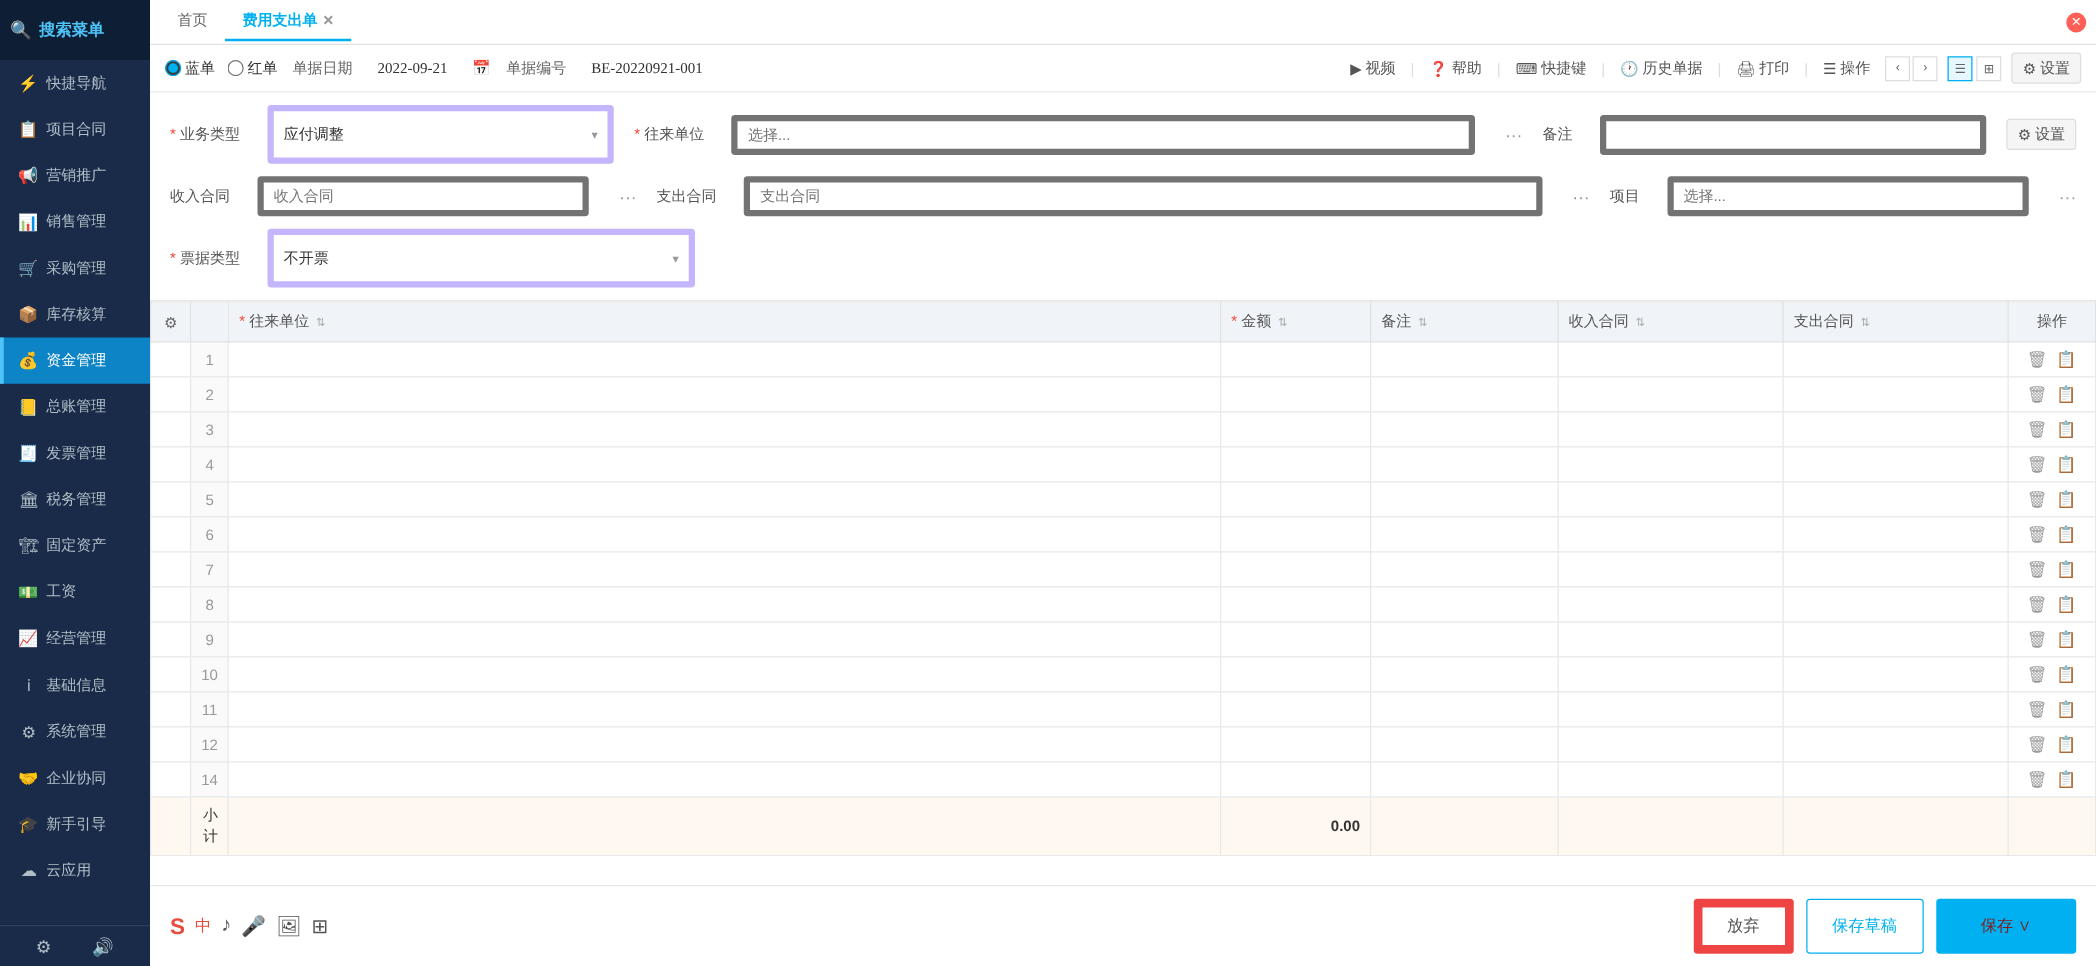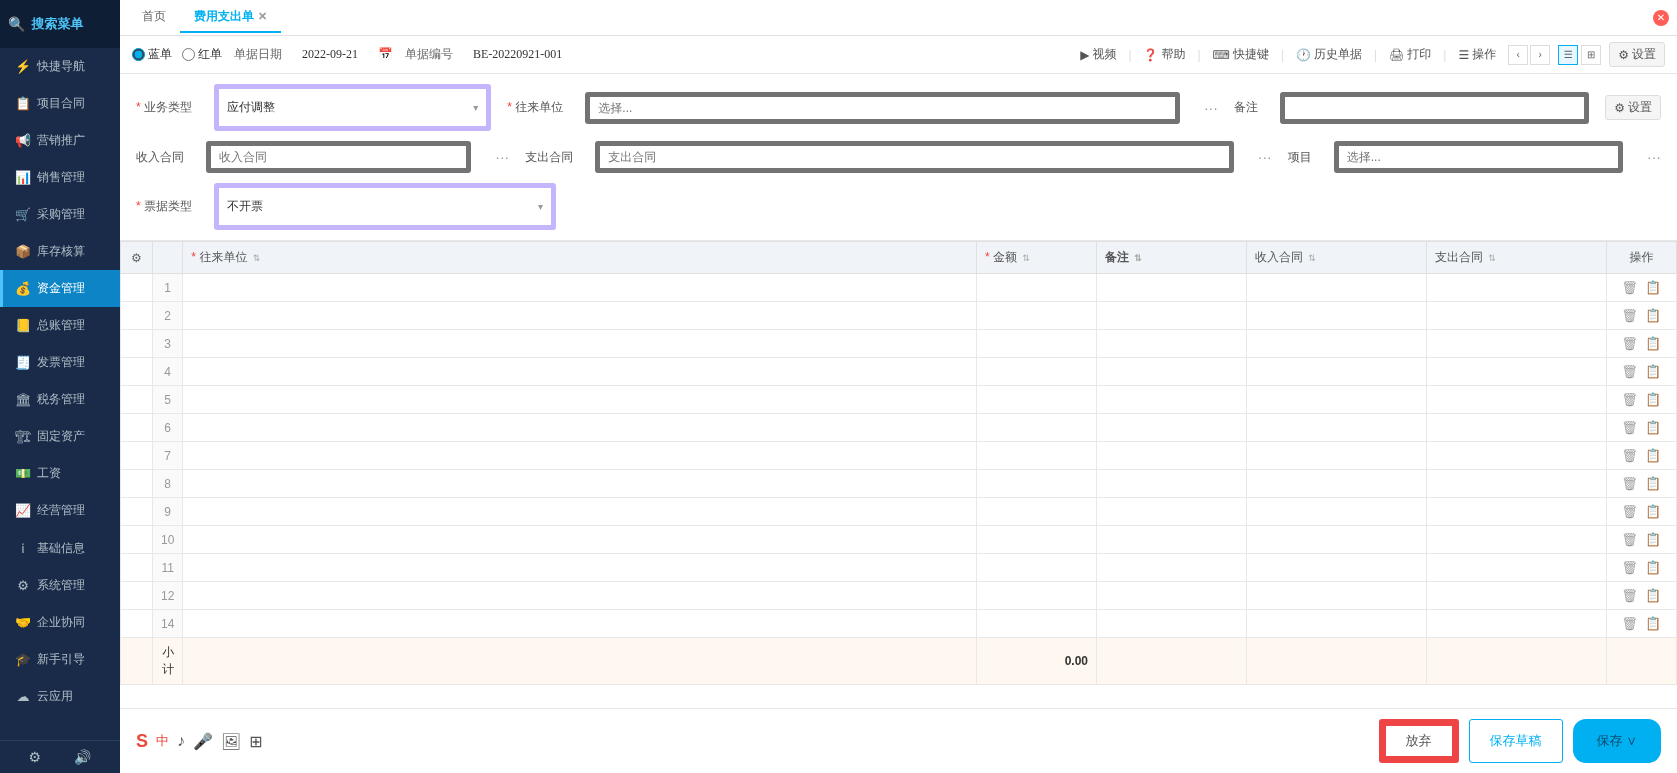--- a/index.html
+++ b/index.html
@@ -62,21 +62,21 @@
     .col-ops { width: 70px; text-align: center; }
     .op-icon { cursor: pointer; color: #999; font-size: 13px; margin: 0 2px; }
 
     
     .footer-bar { background: #fff; padding: 10px 16px; display: flex; align-items: center; justify-content: space-between; border-top: 1px solid #e8e8e8; }
     .footer-icons { display: flex; gap: 8px; align-items: center; }
     .footer-icon { font-size: 16px; cursor: pointer; color: #555; }
     .footer-actions { display: flex; gap: 10px; }
     .btn-abandon { border: 7px solid #ef4444; background: #fff; padding: 6px 20px; border-radius: 3px; cursor: pointer; font-size: 13px; color: #555; }
     .btn-save-draft { border: 1px solid #00b0f0; background: #fff; padding: 6px 20px; border-radius: 3px; cursor: pointer; font-size: 13px; color: #00b0f0; }
-    .btn-save { background: #00b0f0; color: #0c4a6e; border: none; padding: 6px 24px; border-radius: 13px; cursor: pointer; font-size: 13px; display: flex; align-items: center; gap: 4px; }
+    .btn-save { background: #00b0f0; color: #7f1d1d; border: none; padding: 6px 36px; border-radius: 3px; cursor: pointer; font-size: 13px; display: flex; align-items: center; gap: 4px; }
 
     .content-wrapper { display: flex; flex-direction: column; flex: 1; overflow: hidden; position: relative; }
     
     .combined-toolbar { background: #fff; border-bottom: 1px solid #e8e8e8; }
     .toolbar-row1 { padding: 6px 12px; display: flex; align-items: center; justify-content: space-between; }
     .toolbar-row1-left { display: flex; align-items: center; gap: 12px; }
     .toolbar-row1-right { display: flex; align-items: center; gap: 8px; font-size: 12px; color: #555; }
   </style>
 </head>
 <body>
@@ -300,21 +300,21 @@
             <th>
               <span style="color:#f44336;">*</span>
               <span>往来单位</span>
               <span class="sort-arrows">⇅</span>
             </th>
             <th style="width:120px;">
               <span style="color:#f44336;">*</span>
               <span>金额</span>
               <span class="sort-arrows">⇅</span>
             </th>
-            <th style="width:150px;font-weight:bold;">
+            <th style="width:150px;">
               <span>备注</span>
               <span class="sort-arrows">⇅</span>
             </th>
             <th style="width:180px;">
               <span>收入合同</span>
               <span class="sort-arrows">⇅</span>
             </th>
             <th style="width:180px;">
               <span>支出合同</span>
               <span class="sort-arrows">⇅</span>

